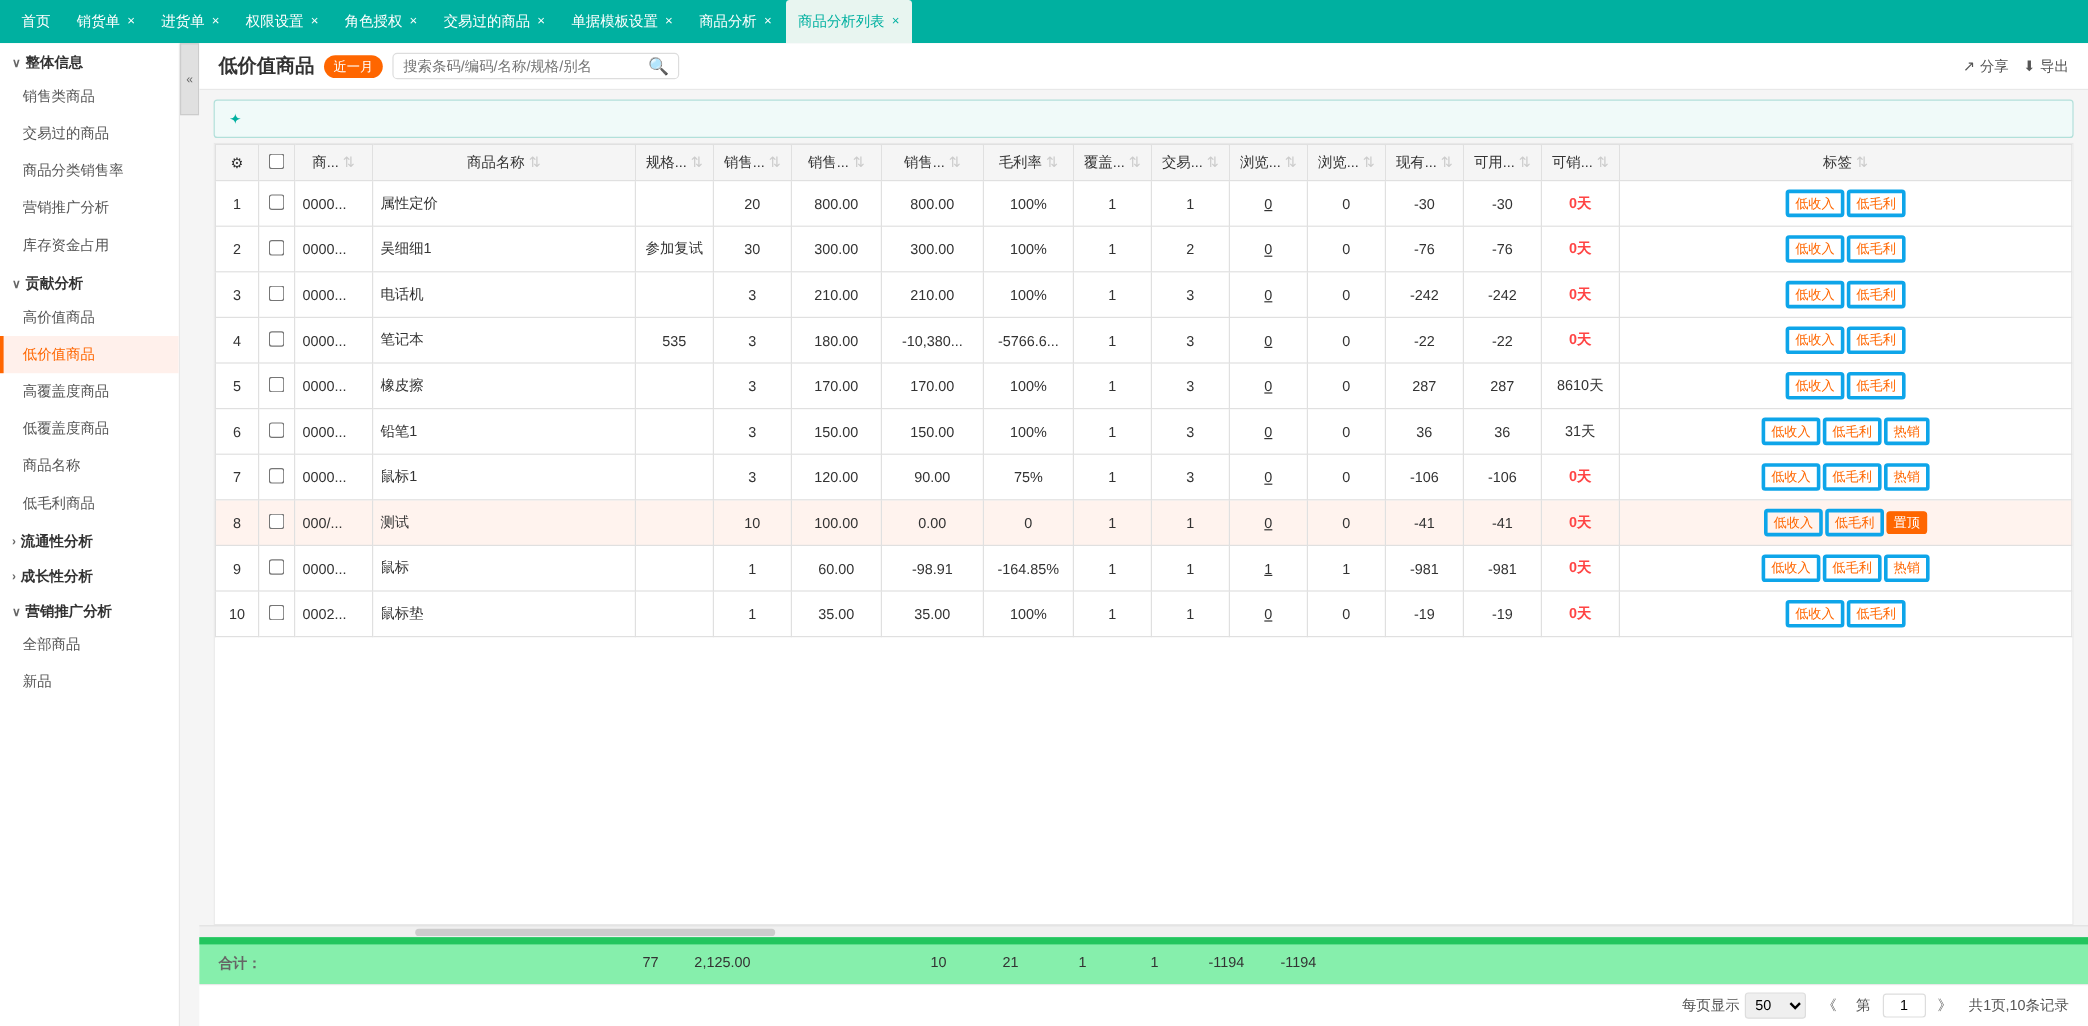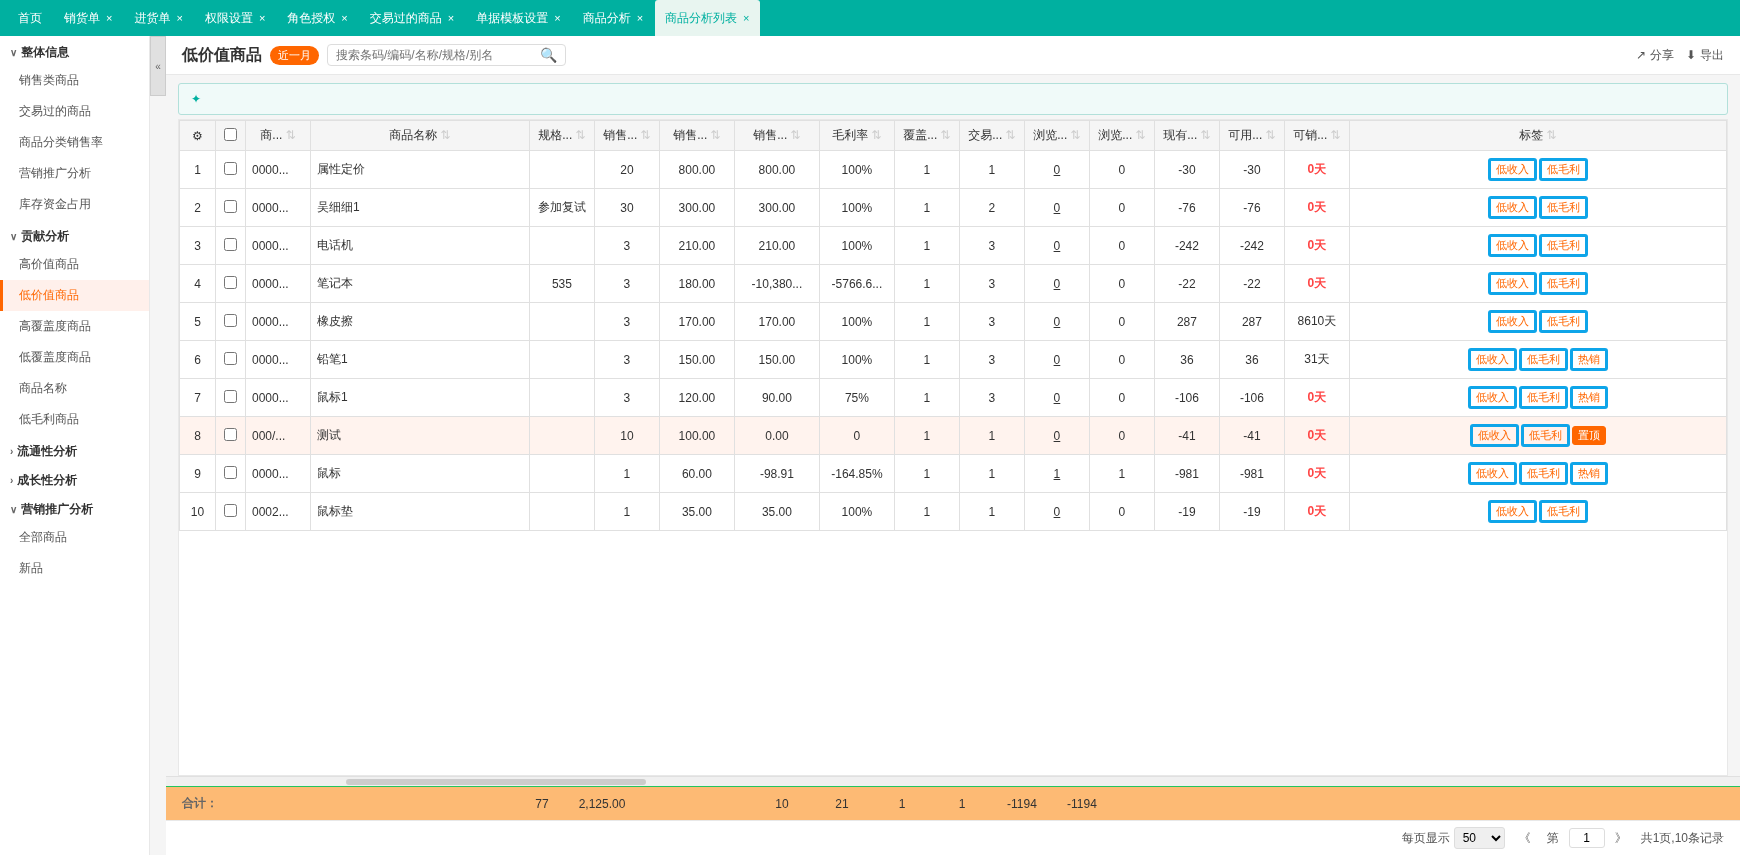--- a/index.html
+++ b/index.html
@@ -104,22 +104,22 @@
       font-size: 11px; margin: 1px;
     }
     .tag-low-income { color: #ff6600; border: 3px solid #0ea5e9; }
     .tag-orange-fill { background: #ff6600; color: #fff; border: 1px solid #ff6600; }
     .days-zero { color: #ff4444; font-weight: bold; }
     .days-normal { color: #333; }
     .underline { text-decoration: underline; cursor: pointer; }
 
     
     .footer-summary {
-      background: #fdba74; border-top: 1px solid #22c55e;
-      padding: 8px 16px; display: flex; align-items: center; gap: 0;
+      background: #86efac; border-top: 6px solid #22c55e;
+      padding: 8px 16px; display: flex; align-items: flex-start; gap: 0;
     }
     .footer-summary .label { color: #666; margin-right: 8px; font-weight: bold; }
     .summary-cells {
       display: flex; flex: 1;
     }
     .summary-cell {
       text-align: center; padding: 0 6px; color: #333; min-width: 60px;
     }
 
     

